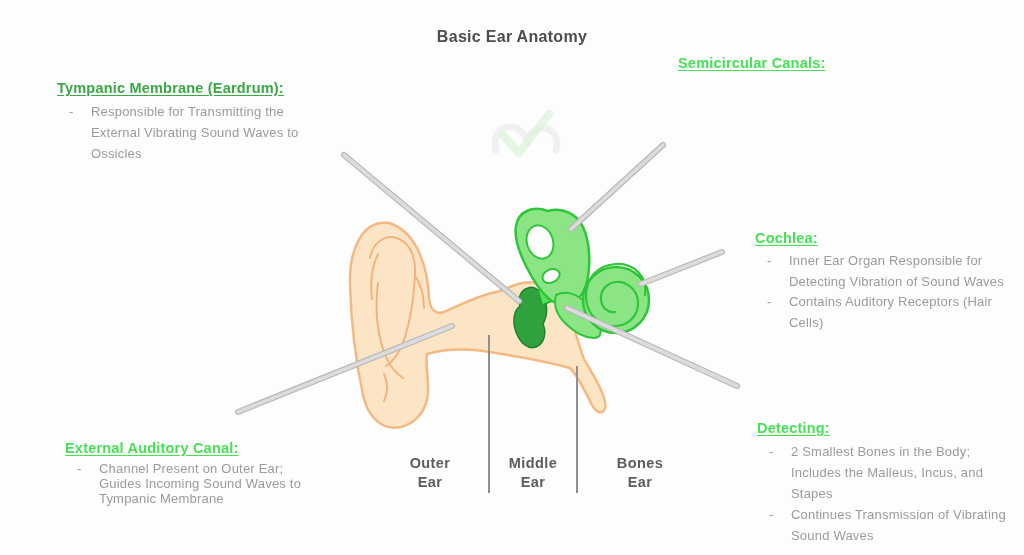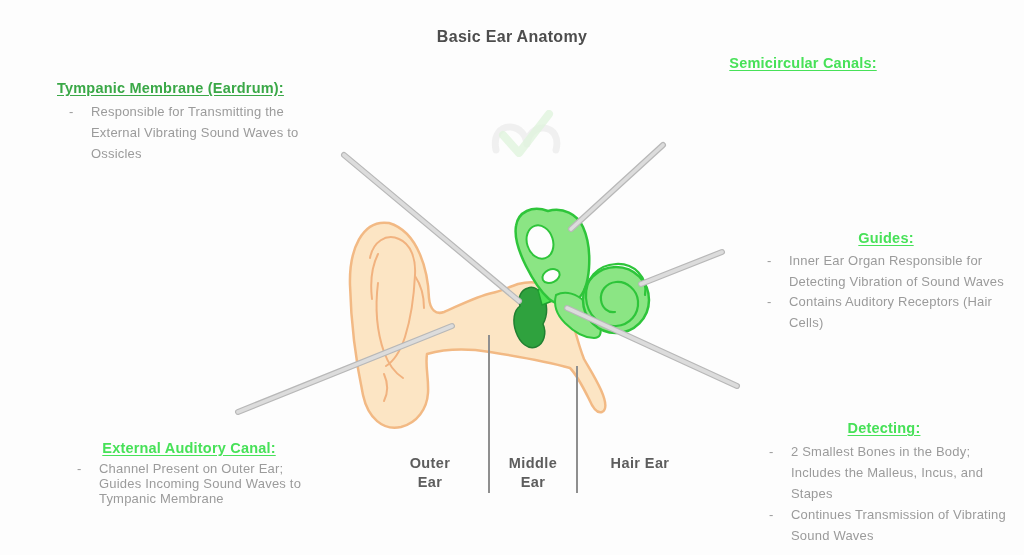--- a/index.html
+++ b/index.html
@@ -8,21 +8,21 @@
   }
   *{margin:0;padding:0;box-sizing:border-box;}
   html,body{width:1024px;height:555px;overflow:hidden;}
   body{background:var(--bg);font-family:"Liberation Sans",sans-serif;position:relative;}
   .stage{position:absolute;inset:0;width:1024px;height:523px;}
   .page-title{position:absolute;left:0;right:0;top:28px;text-align:center;
     font-size:16px;font-weight:bold;color:var(--title-gray);letter-spacing:.3px;}
   .label-block{position:absolute;}
   .label-block h2{font-size:14.5px;font-weight:bold;letter-spacing:.2px;
     text-decoration:underline;text-underline-offset:2px;margin-bottom:5px;}
-  .label-block.bright h2{color:var(--heading-green);text-align:center;}
+  .label-block.bright h2{color:var(--heading-green);}
   .label-block.dark h2{color:var(--heading-green-dark);}
   .label-block ul{list-style:none;}
   .label-block li{position:relative;padding-left:34px;font-size:13px;line-height:20.5px;
     color:var(--body-gray);letter-spacing:.2px;}
   .label-block li::before{content:"-";position:absolute;left:12px;color:var(--body-gray);}
   #block-tympanic{left:57px;top:80px;width:256px;}
   #block-tympanic li{line-height:21px;}
   #block-semicircular{left:678px;top:55px;width:250px;}
   #block-cochlea{left:755px;top:230px;width:262px;}
   #block-ossicles{left:757px;top:420px;width:254px;}
@@ -122,21 +122,21 @@
     <ul>
       <li>Responsible for Transmitting the External Vibrating Sound Waves to Ossicles</li>
     </ul>
   </div>
 
   <div class="label-block bright" id="block-semicircular">
     <h2>Semicircular Canals:</h2>
   </div>
 
   <div class="label-block bright" id="block-cochlea">
-    <h2>Guides:</h2>
+    <h2>Cochlea:</h2>
     <ul>
       <li>Inner Ear Organ Responsible for Detecting Vibration of Sound Waves</li>
       <li>Contains Auditory Receptors (Hair Cells)</li>
     </ul>
   </div>
 
   <div class="label-block bright" id="block-ossicles">
     <h2>Detecting:</h2>
     <ul>
       <li>2 Smallest Bones in the Body; Includes the Malleus, Incus, and Stapes</li>
@@ -146,15 +146,15 @@
 
   <div class="label-block bright" id="block-external">
     <h2>External Auditory Canal:</h2>
     <ul>
       <li>Channel Present on Outer Ear; Guides Incoming Sound Waves to Tympanic Membrane</li>
     </ul>
   </div>
 
   <div class="region-label" id="region-outer">Outer Ear</div>
   <div class="region-label" id="region-middle">Middle Ear</div>
-  <div class="region-label" id="region-inner">Hair Ear</div>
+  <div class="region-label" id="region-inner">Bones Ear</div>
 
 </div>
 
 </body></html>

